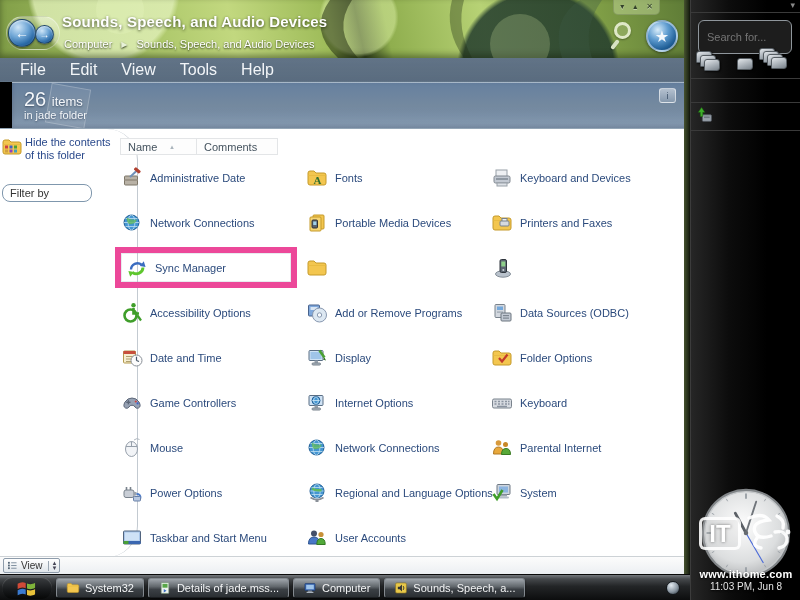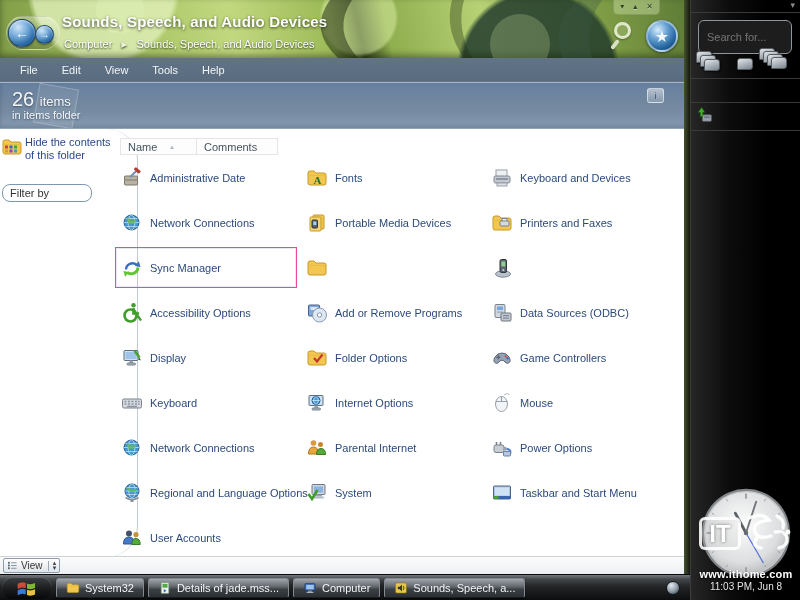--- a/index.html
+++ b/index.html
@@ -46,24 +46,24 @@
     border-radius:2px; transform:rotate(38deg); box-shadow:0 1px 1px rgba(0,0,0,.35); }
   .star-btn { position:absolute; left:646px; top:20px; width:32px; height:32px; border-radius:50%;
     background:radial-gradient(circle at 35% 28%, #d8ecfa 0%, #5f9cd0 38%, #1f5e96 72%, #0e3a64 100%);
     border:2px solid rgba(230,240,250,.55); display:flex; align-items:center; justify-content:center;
     color:#f4f8fc; font-size:16px; box-shadow:0 1px 3px rgba(0,0,0,.5); }
 
   
   .menubar { position:absolute; left:0; top:58px; width:690px; height:24px;
     background:linear-gradient(180deg,#617386,#52647600 140%), #57697c;
     border-bottom:1px solid #44556600; display:flex; align-items:center; padding-left:8px; }
-  .menu-item { color:#f2f5f8; font-size:11px; padding:4px 12px; cursor:default; }
-
-  
-  .infoband { position:absolute; left:0; top:82px; width:690px; height:46px;
+  .menu-item { color:#f2f5f8; font-size:16px; padding:4px 12px; cursor:default; }
+
+  
+  .infoband { position:absolute; left:12px; top:82px; width:690px; height:46px;
     background:linear-gradient(180deg,#66809f,#74899f 50%,#87760000), linear-gradient(180deg,#67819f,#7b91ab 60%,#8ba0b6);
     border-top:1px solid rgba(255,255,255,.25); box-shadow:inset 0 -2px 4px rgba(30,45,70,.25); }
   .info-watermark { position:absolute; left:36px; top:3px; width:40px; height:40px;
     background:rgba(255,255,255,.08); border:1px solid rgba(255,255,255,.22); transform:rotate(10deg); }
   .count-block { position:absolute; left:12px; top:5px; color:#f4f7fa; text-shadow:0 1px 2px rgba(30,45,70,.6); }
   .count-line1 { font-size:20px; }
   .count-line1 .unit { font-size:13px; }
   .count-line2 { font-size:11px; margin-top:-2px; }
   .info-btn { position:absolute; right:26px; top:5px; width:17px; height:15px; border-radius:3px;
     background:linear-gradient(180deg,rgba(255,255,255,.5),rgba(255,255,255,.15));
@@ -84,21 +84,21 @@
   .hdr-row { position:absolute; left:5px; top:9px; display:flex; font-size:11px; color:#44525e; }
   .hdr-cell { height:17px; line-height:16px; padding-left:7px; border:1px solid #e3e5e7; background:#fdfdfd; display:flex; align-items:center; }
   .hdr-name { width:77px; }
   .hdr-comments { width:82px; margin-left:-1px; }
   .sort-arrow { color:#aab4bc; font-size:7px; margin-left:13px; }
 
   .items-grid { position:absolute; left:0; top:26px; width:569px;
     display:grid; grid-template-columns:185px 185px 1fr; grid-auto-rows:45px; }
   .cp-item { display:flex; align-items:center; gap:7px; padding-left:5px; margin:2px 3px 2px 0;
     border:1px solid transparent; cursor:pointer; }
-  .cp-item.selected { border:1px solid #ec4899; box-shadow:inset 0 0 0 1px rgba(160,175,190,.25); }
+  .cp-item.selected { border:6px solid #ec4899; box-shadow:inset 0 0 0 1px rgba(160,175,190,.25); }
   .cp-icon { width:22px; height:22px; flex:0 0 22px; }
   .cp-icon svg, .panel-icon svg { width:100%; height:100%; }
   .cp-label { font-size:11px; color:#2b4a7c; white-space:nowrap; }
 
   
   .statusbar { position:absolute; left:0; top:556px; width:684px; height:18px;
     background:linear-gradient(180deg,#fcfcfc,#eceff2); border-top:1px solid #cdd2d6; }
   .view-btn { position:absolute; left:3px; top:1px; height:15px; display:flex; align-items:center;
     border:1px solid #8e9cab; border-radius:2px; background:linear-gradient(180deg,#fff,#dfe5ea); padding:0 2px 0 4px; cursor:pointer; }
   .view-glyph { width:9px; height:9px; margin-right:4px; }
@@ -201,21 +201,21 @@
         <div class="menu-item">View</div>
         <div class="menu-item">Tools</div>
         <div class="menu-item">Help</div>
       </div>
 
     <div class="infoband">
       <div class="info-watermark"></div>
       <div class="count-block">
         <div class="count-line1"><span>26</span>
           <span class="unit">items</span></div>
-        <div class="count-line2">in items folder</div>
+        <div class="count-line2">in jade folder</div>
       </div>
       <div class="info-btn">i</div>
     </div>
 
     <div class="content">
       <div class="leftpanel">
         <div class="hide-link">
           <span class="panel-icon" id="panel-folder-icon"><svg viewBox="0 0 22 22">
                 <path d="M2 6 q0-2 2-2 h4 l2 2 h8 q2 0 2 2 v8 q0 2-2 2 H4 q-2 0-2-2 z" fill="#f3c64f" stroke="#c59a2a"></path>
                 <path d="M2.5 8.5 h17" stroke="#e9bc42"></path>
@@ -344,20 +344,30 @@
                   <rect x="6" y="4.5" width="6" height="3.5" fill="#74a8dc"></rect>
                   <rect x="6" y="9.5" width="6" height="1.2" fill="#9aa4ae"></rect>
                   <rect x="10" y="11" width="10" height="8" rx="1" fill="#c3cad4" stroke="#6d7680"></rect>
                   <rect x="12" y="13" width="6" height="1.2" fill="#7d8691"></rect>
                   <rect x="12" y="15.5" width="6" height="1.2" fill="#7d8691"></rect>
                 </svg></span>
               <span class="cp-label">Data Sources (ODBC)</span>
             </div>
             <div class="cp-item">
               <span class="cp-icon"><svg viewBox="0 0 22 22">
+                  <rect x="2.5" y="4" width="12" height="12" rx="1" fill="#f6eecf" stroke="#b59a4e"></rect>
+                  <rect x="2.5" y="4" width="12" height="3" fill="#c84f3c"></rect>
+                  <path d="M5 9.5 h7 M5 12 h7 M5 14.5 h5" stroke="#b0a070"></path>
+                  <circle cx="15.5" cy="13.5" r="5.5" fill="#fdfdfd" stroke="#8a9098"></circle>
+                  <path d="M15.5 13.5 L15.5 9.8 M15.5 13.5 L18 14.5" stroke="#445566" stroke-width="1.2"></path>
+                </svg></span>
+              <span class="cp-label">Date and Time</span>
+            </div>
+            <div class="cp-item">
+              <span class="cp-icon"><svg viewBox="0 0 22 22">
                   <rect x="3" y="3.5" width="14" height="10" rx="1" fill="#cfe2f4" stroke="#5a6e84"></rect>
                   <rect x="8.5" y="13.5" width="3.5" height="2.5" fill="#97a2ae"></rect>
                   <rect x="6" y="16" width="8.5" height="2" rx="1" fill="#aeb8c2" stroke="#79828c"></rect>
                   <rect x="4.5" y="5" width="11" height="7" fill="#9fc4e8"></rect>
                   <path d="M13.5 3.5 l5 7" stroke="#4aa032" stroke-width="2.6"></path>
                   <path d="M18.5 10.5 l1.5 3 -3 -1 z" fill="#2e7020"></path>
                 </svg></span>
               <span class="cp-label">Display</span>
             </div>
             <div class="cp-item">
@@ -373,34 +383,34 @@
                   <path d="M4 10 q2.5-4 7-4 t7 4 q2.5 4.5-.5 6 q-2 1-3.5-1 q-1-1.8-3-1.8 t-3 1.8 q-1.5 2-3.5 1 q-3-1.5-.5-6z" fill="#97a2b4" stroke="#5c6678"></path>
                   <circle cx="14.8" cy="9.5" r="1.1" fill="#d04040"></circle>
                   <circle cx="16.6" cy="11.4" r="1.1" fill="#4060c8"></circle>
                   <rect x="5.3" y="9.6" width="4.2" height="1.4" fill="#5c6678"></rect>
                   <rect x="6.7" y="8.2" width="1.4" height="4.2" fill="#5c6678"></rect>
                 </svg></span>
               <span class="cp-label">Game Controllers</span>
             </div>
             <div class="cp-item">
               <span class="cp-icon"><svg viewBox="0 0 22 22">
-                  <rect x="1.5" y="7" width="19" height="9" rx="1.5" fill="#d7dbe1" stroke="#79828c"></rect>
-                  <path d="M3.5 9.5 h2 M7 9.5 h2 M10.5 9.5 h2 M14 9.5 h2 M17 9.5 h1.5 M3.5 12 h2 M7 12 h2 M10.5 12 h2 M14 12 h2 M17 12 h1.5 M6 14.5 h10" stroke="#8a93a0" stroke-width="1.3"></path>
-                </svg></span>
-              <span class="cp-label">Keyboard</span>
-            </div>
-            <div class="cp-item">
-              <span class="cp-icon"><svg viewBox="0 0 22 22">
                   <rect x="3" y="3.5" width="14" height="10" rx="1" fill="#cfe2f4" stroke="#5a6e84"></rect>
                   <rect x="8.5" y="13.5" width="3.5" height="2.5" fill="#97a2ae"></rect>
                   <rect x="6" y="16" width="8.5" height="2" rx="1" fill="#aeb8c2" stroke="#79828c"></rect>
                   <circle cx="10" cy="8.5" r="4" fill="#4596d2" stroke="#1f5e96"></circle>
                   <path d="M6.3 8.5 h7.4 M10 4.8 a4 4 0 0 1 0 7.4 M10 4.8 a4 4 0 0 0 0 7.4" stroke="#cfe8f8" stroke-width=".8" fill="none"></path>
                 </svg></span>
               <span class="cp-label">Internet Options</span>
+            </div>
+            <div class="cp-item">
+              <span class="cp-icon"><svg viewBox="0 0 22 22">
+                  <rect x="1.5" y="7" width="19" height="9" rx="1.5" fill="#d7dbe1" stroke="#79828c"></rect>
+                  <path d="M3.5 9.5 h2 M7 9.5 h2 M10.5 9.5 h2 M14 9.5 h2 M17 9.5 h1.5 M3.5 12 h2 M7 12 h2 M10.5 12 h2 M14 12 h2 M17 12 h1.5 M6 14.5 h10" stroke="#8a93a0" stroke-width="1.3"></path>
+                </svg></span>
+              <span class="cp-label">Keyboard</span>
             </div>
             <div class="cp-item">
               <span class="cp-icon"><svg viewBox="0 0 22 22">
                   <ellipse cx="10.5" cy="12" rx="6" ry="7.5" fill="#f2f4f7" stroke="#97a0ab"></ellipse>
                   <path d="M10.5 4.5 v5 M5 9.5 h11" stroke="#97a0ab" fill="none"></path>
                   <path d="M13 3 q3-2.5 5.5-.5" fill="none" stroke="#b0b8c0"></path>
                 </svg></span>
               <span class="cp-label">Mouse</span>
             </div>
             <div class="cp-item">

